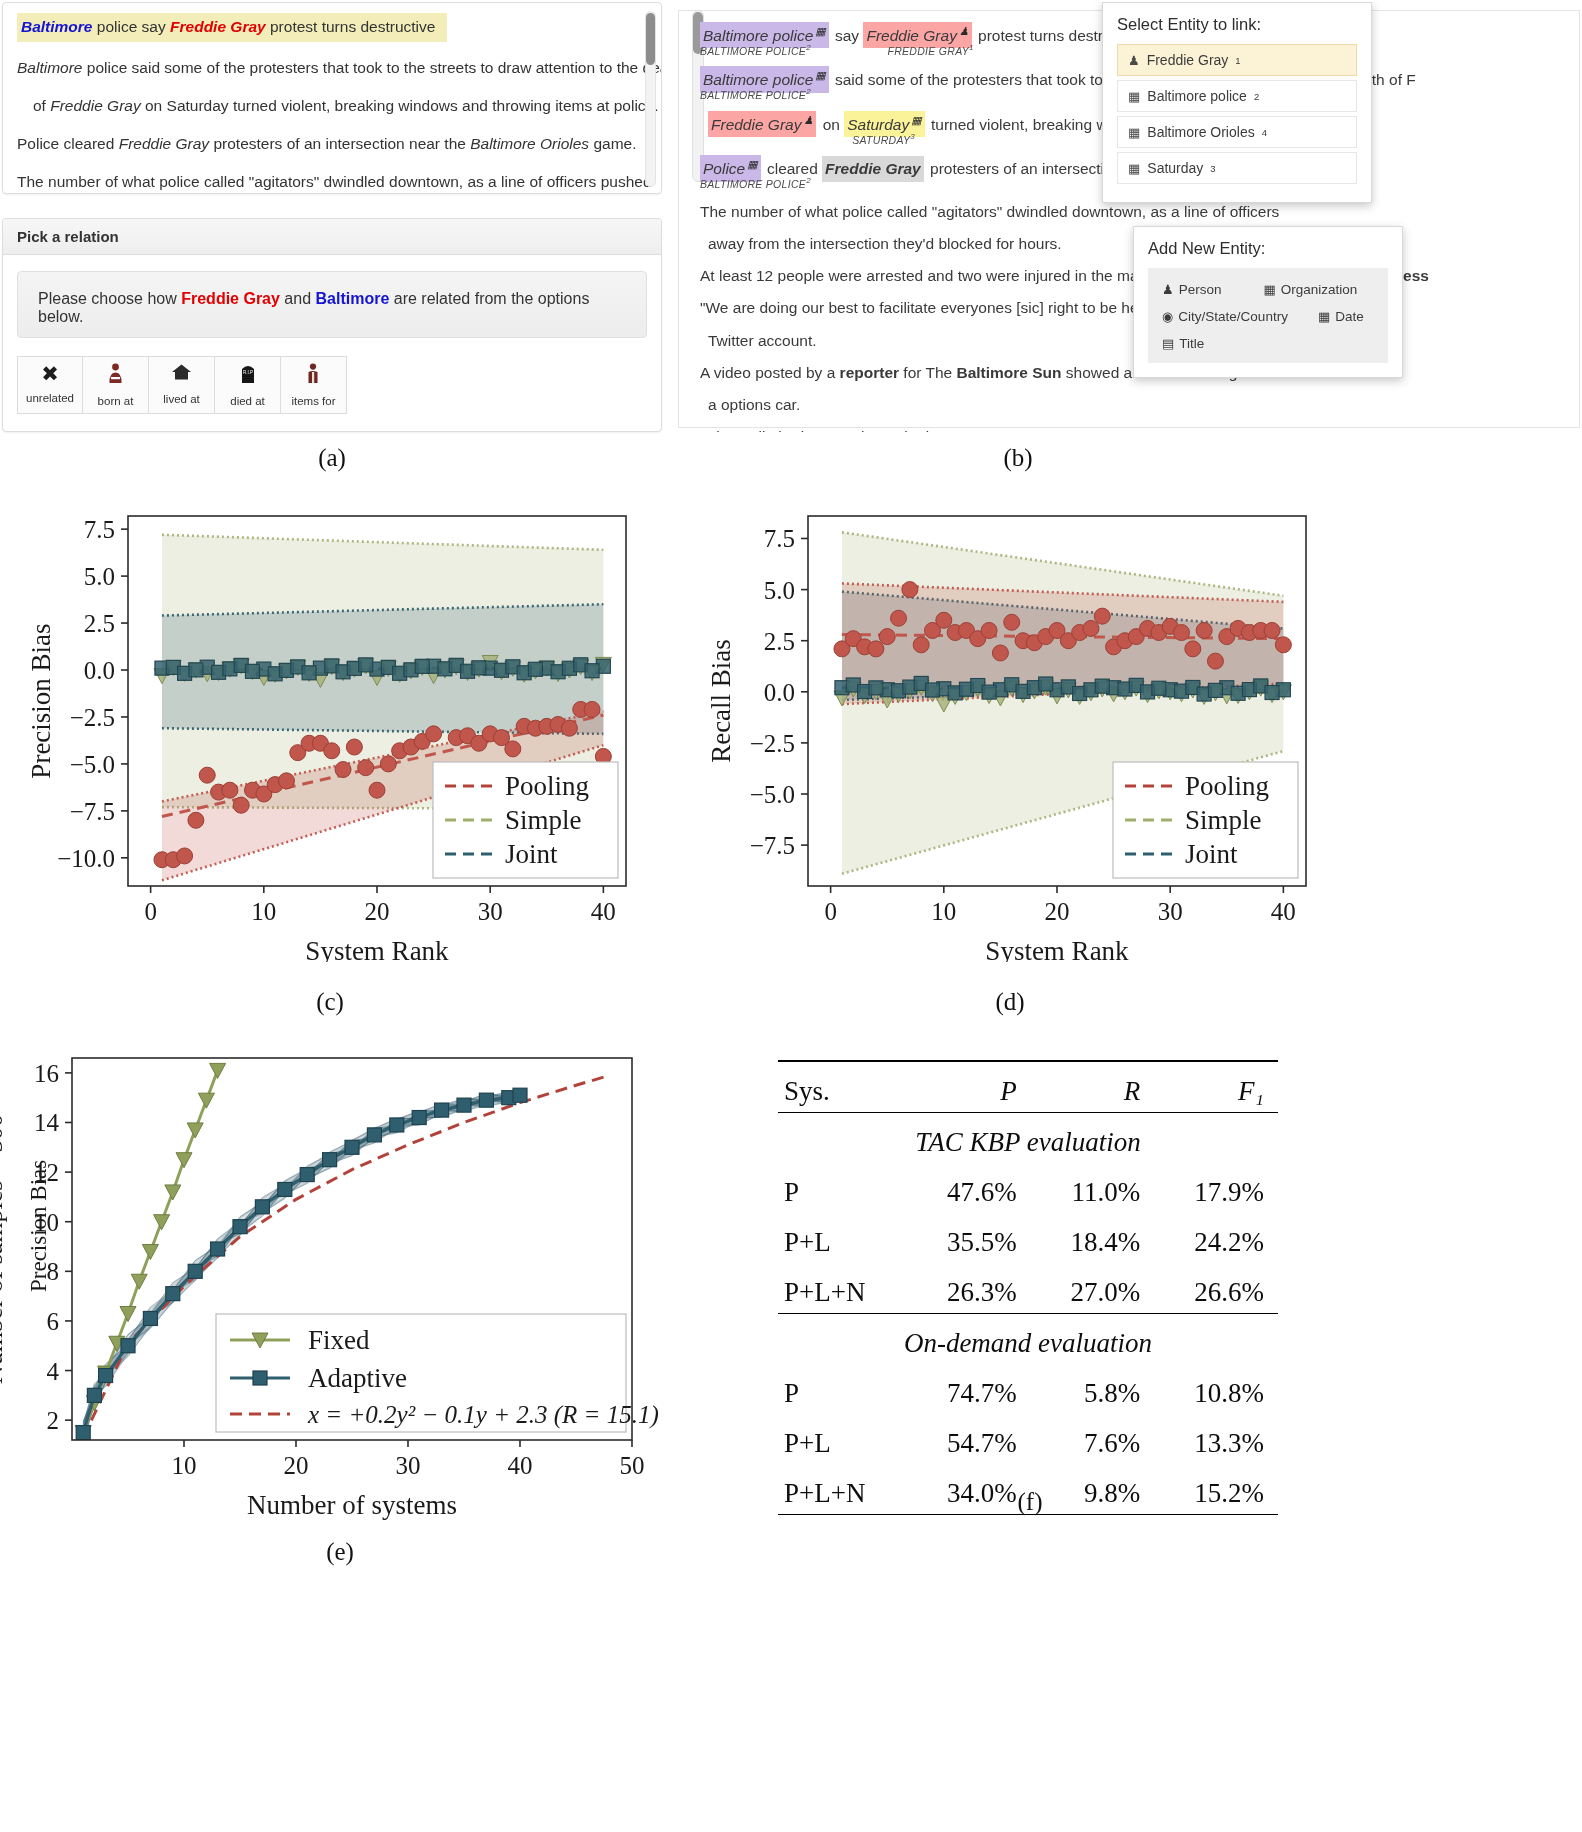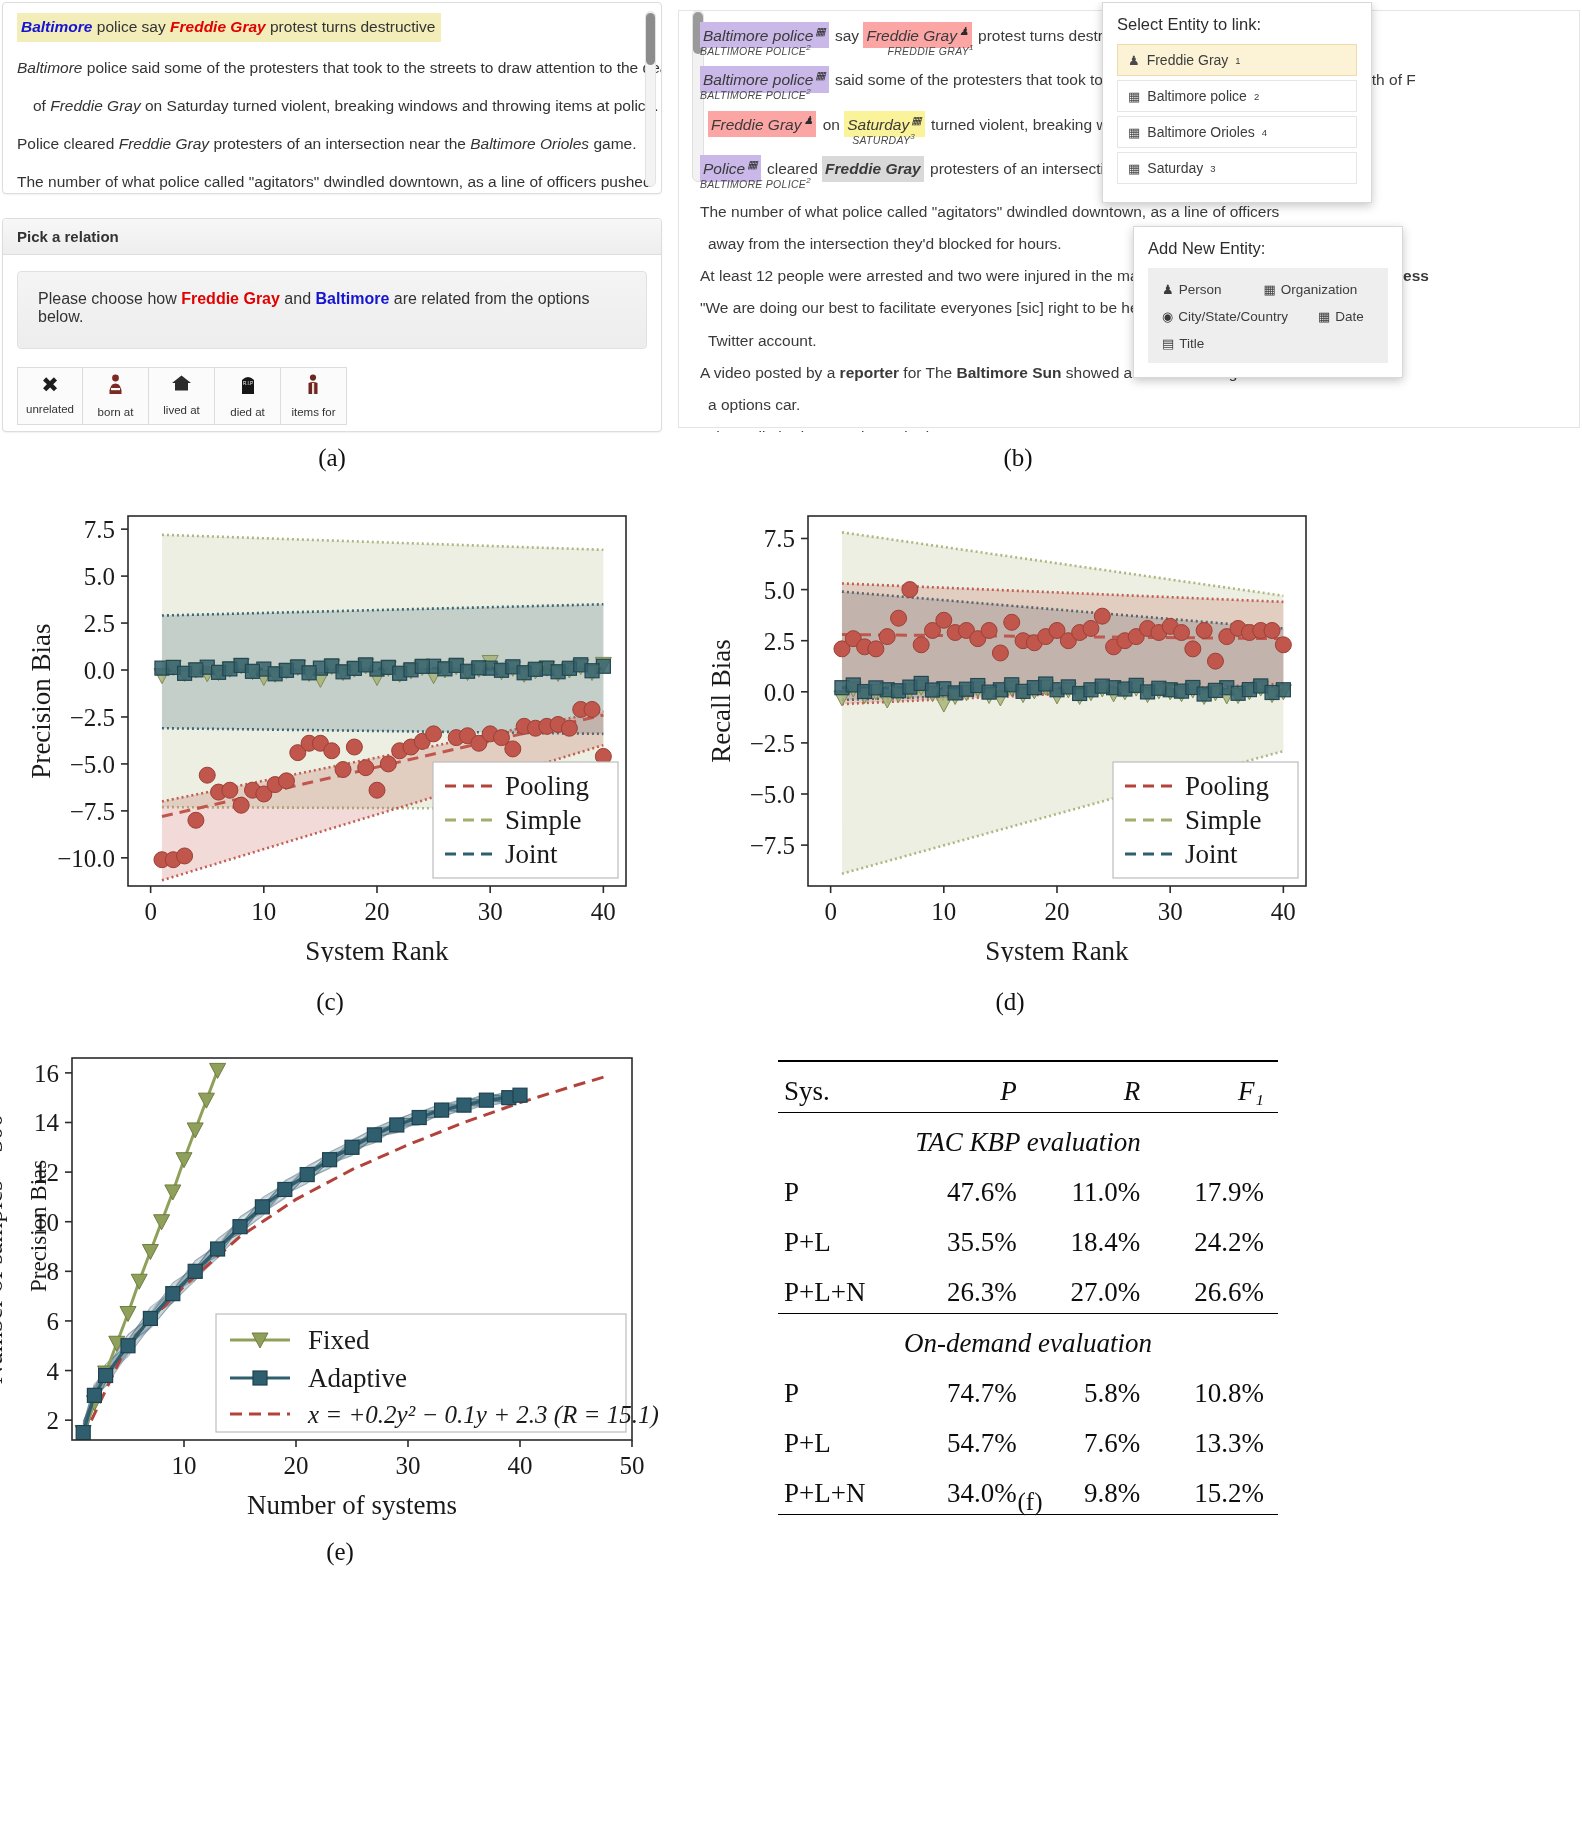--- a/index.html
+++ b/index.html
@@ -21,42 +21,42 @@
     background:#fff; border:1px solid #ddd; border-radius:4px;
     box-shadow:0 1px 2px rgba(0,0,0,.06);
   }
   #doc-card { position:absolute; left:0; top:0; width:660px; height:192px; overflow:hidden; }
   .doc-body { padding:10px 22px 0 14px; }
   .doc-line {
     font-size:15.5px; color:#333; line-height:1.55;
     margin:0 0 14px 0; white-space:nowrap;
   }
   .doc-line.l2, .doc-line.l3, .doc-line.l4, .doc-line.l5, .doc-line.l6 { font-size:15.5px; }
-  .hl-title { background:#f2edb9; display:inline-block; padding:2px 6px 3px 4px; }
+  .hl-title { background:#f2edb9; display:inline-block; padding:2px 12px 3px 4px; }
   .ent-blue  { color:#1414d2; font-weight:bold; font-style:italic; }
   .ent-red   { color:#e20000; font-weight:bold; font-style:italic; }
   .it { font-style:italic; }
   .indent { padding-left:16px; }
   .scrollbar-track {
     position:absolute; right:5px; top:8px; width:11px; height:176px;
     background:#f3f3f3; border:1px solid #e3e3e3; border-radius:6px;
   }
   .scrollbar-thumb {
     position:absolute; right:6px; top:10px; width:9px; height:52px;
     background:#8c8c8c; border-radius:5px;
   }
 
   #relation-card { position:absolute; left:0; top:216px; width:660px; height:214px; overflow:hidden; }
   .card-header {
     background:linear-gradient(#f7f7f7,#eeeeee); border-bottom:1px solid #ddd;
     padding:9px 14px; font-size:15px; font-weight:bold; color:#333;
   }
   .relation-prompt {
     margin:16px 14px 0 14px; background:linear-gradient(#f4f4f4,#ededed);
-    border:1px solid #e0e0e0; border-radius:4px; height:78px;
+    border:1px solid #e0e0e0; border-radius:4px; height:67px;
     display:flex; align-items:flex-start; padding:18px 20px;
     font-size:16px; color:#333;
   }
   .relation-prompt b.r { color:#e20000; }
   .relation-prompt b.b { color:#1414d2; }
   .relbtn-row { display:flex; margin:18px 0 0 14px; }
   .relbtn {
     width:66px; height:58px; border:1px solid #dcdcdc; border-left:none;
     background:#fbfbfb; display:flex; flex-direction:column;
     align-items:center; justify-content:flex-start; padding-top:6px;

